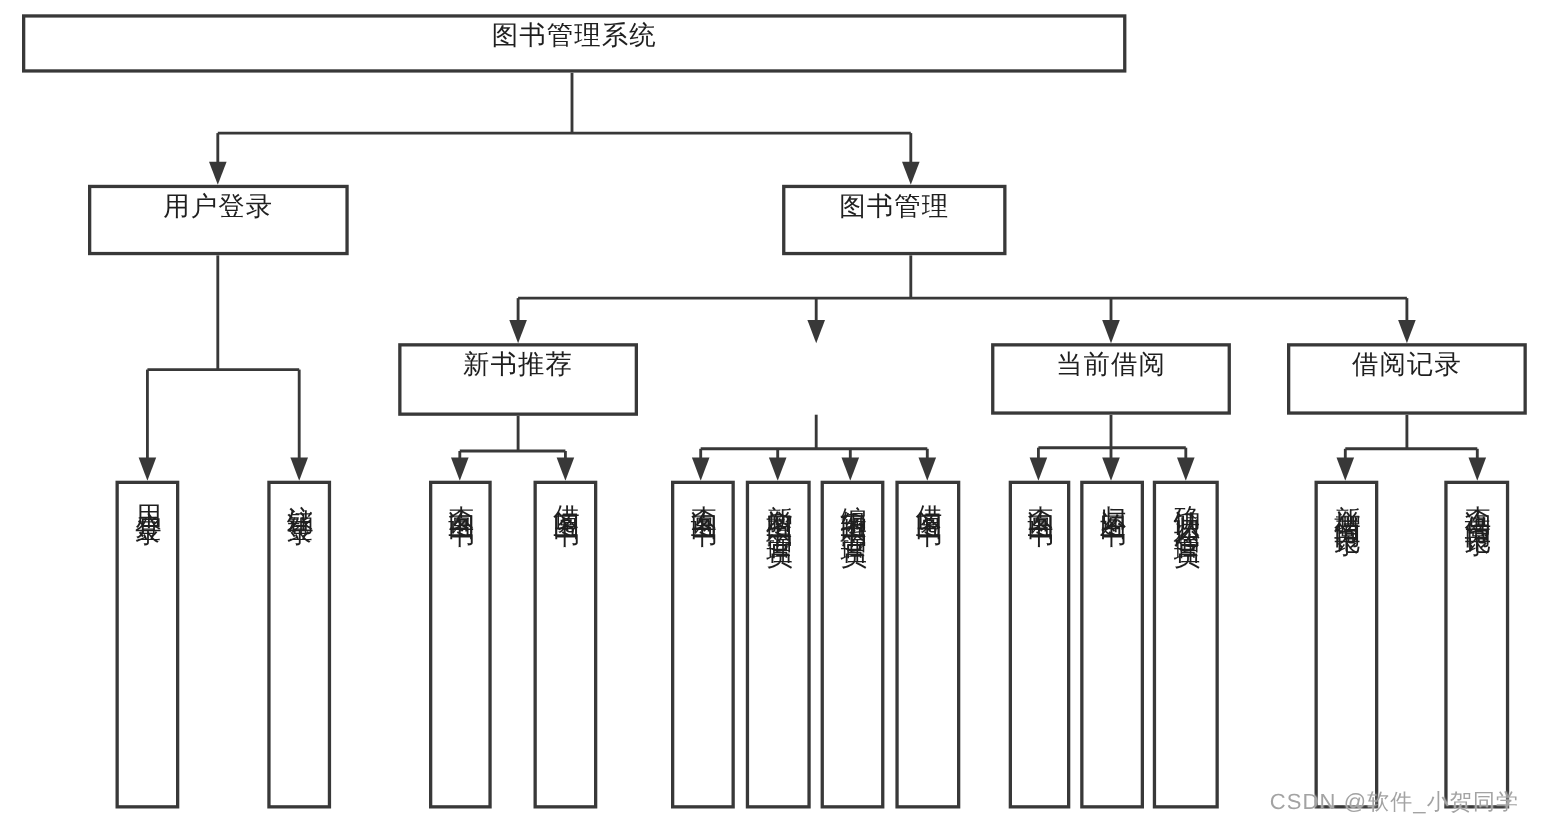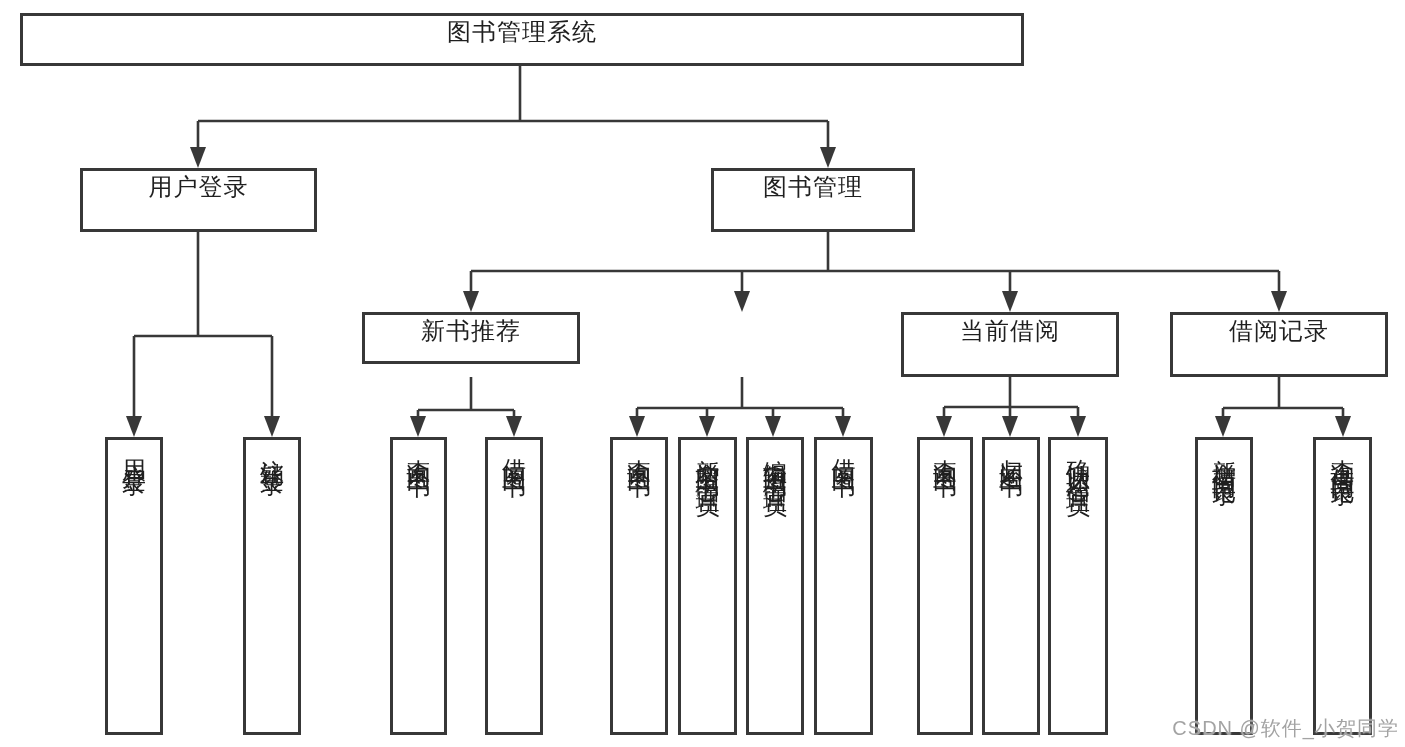--- a/index.html
+++ b/index.html
@@ -54,21 +54,21 @@
   }
   .node.leaf span{
     writing-mode:vertical-rl;
     text-orientation:mixed;
     font-size:24px;
     letter-spacing:5px;
     line-height:1;
   }
   .watermark{
     position:absolute;
-    right:6px;
+    right:24px;
     bottom:5px;
     z-index:3;
     font-size:20px;
     color:var(--watermark);
     letter-spacing:1px;
     text-shadow:0 0 2px #ffffff;
     white-space:nowrap;
   }
 </style>
 </head>
@@ -142,21 +142,21 @@
     <span>图书管理系统</span>
   </div>
 
   <div class="node hlabel" style="left:80px;top:168px;width:237px;height:64px">
     <span>用户登录</span>
   </div>
   <div class="node hlabel" style="left:711px;top:168px;width:204px;height:64px">
     <span>图书管理</span>
   </div>
 
-  <div class="node hlabel" style="left:362px;top:312px;width:218px;height:52px">
+  <div class="node hlabel" style="left:362px;top:312px;width:218px;height:66px">
     <span>新书推荐</span>
   </div>
   <div class="node hlabel" style="left:1170px;top:312px;width:218px;height:65px">
     <span>借阅记录</span>
   </div>
   <div class="node hlabel" style="left:901px;top:312px;width:218px;height:65px">
     <span>当前借阅</span>
   </div>
 
   <div class="node leaf" style="left:105px;top:437px;width:58px;height:298px">

